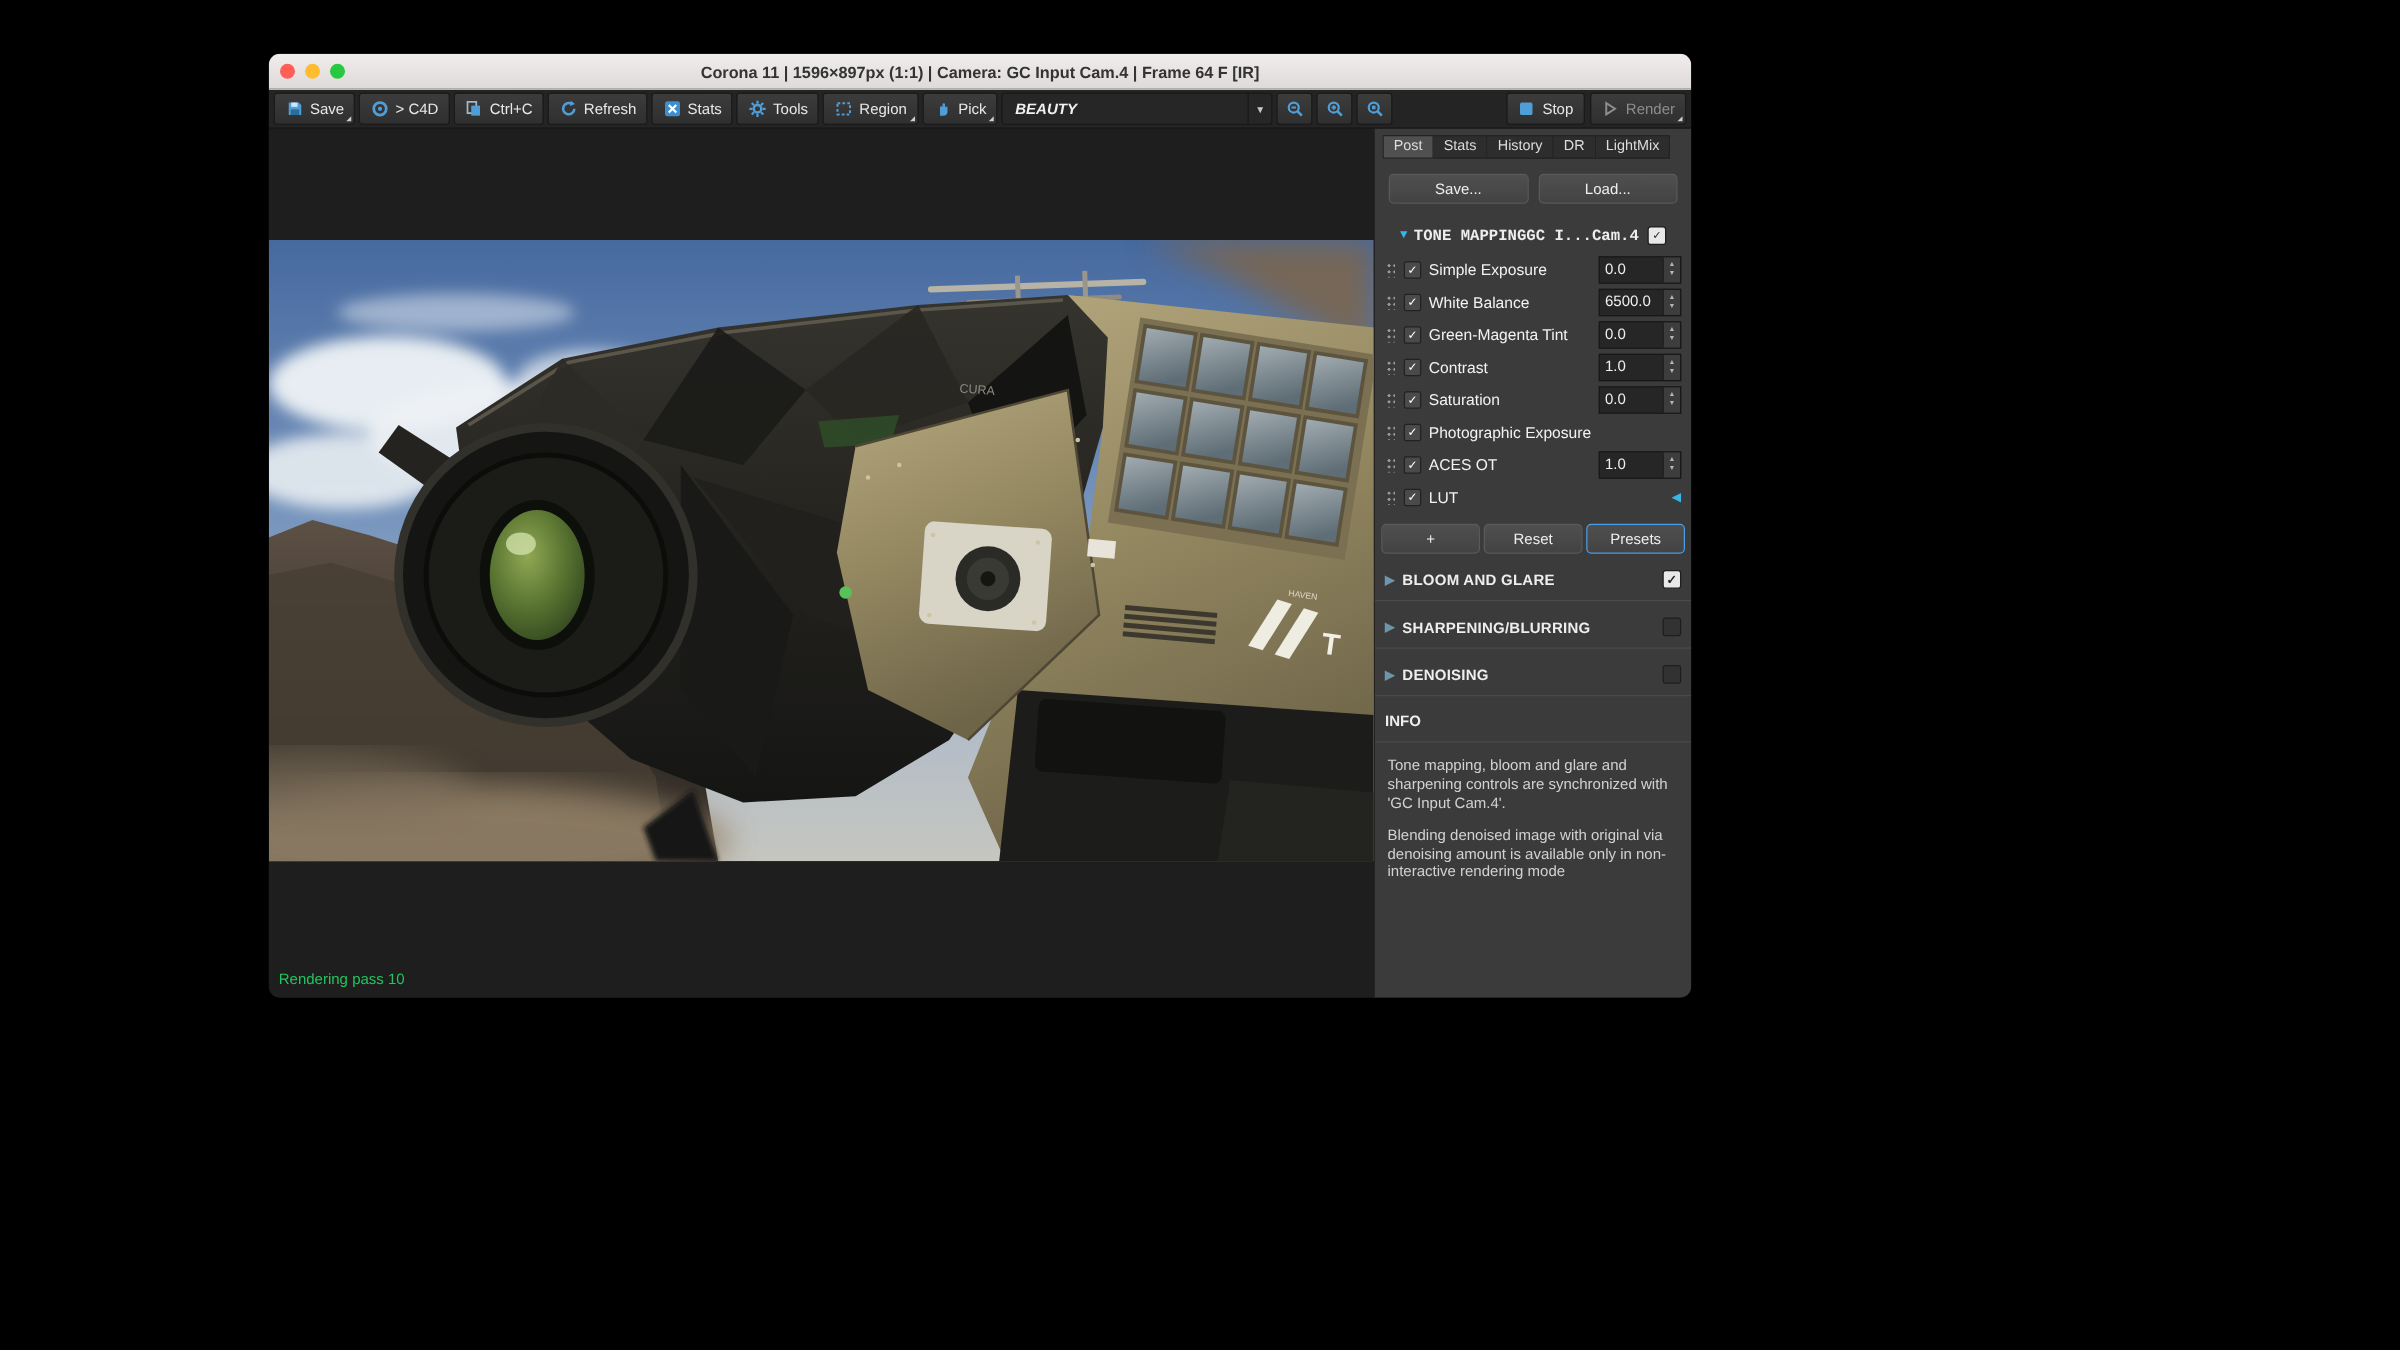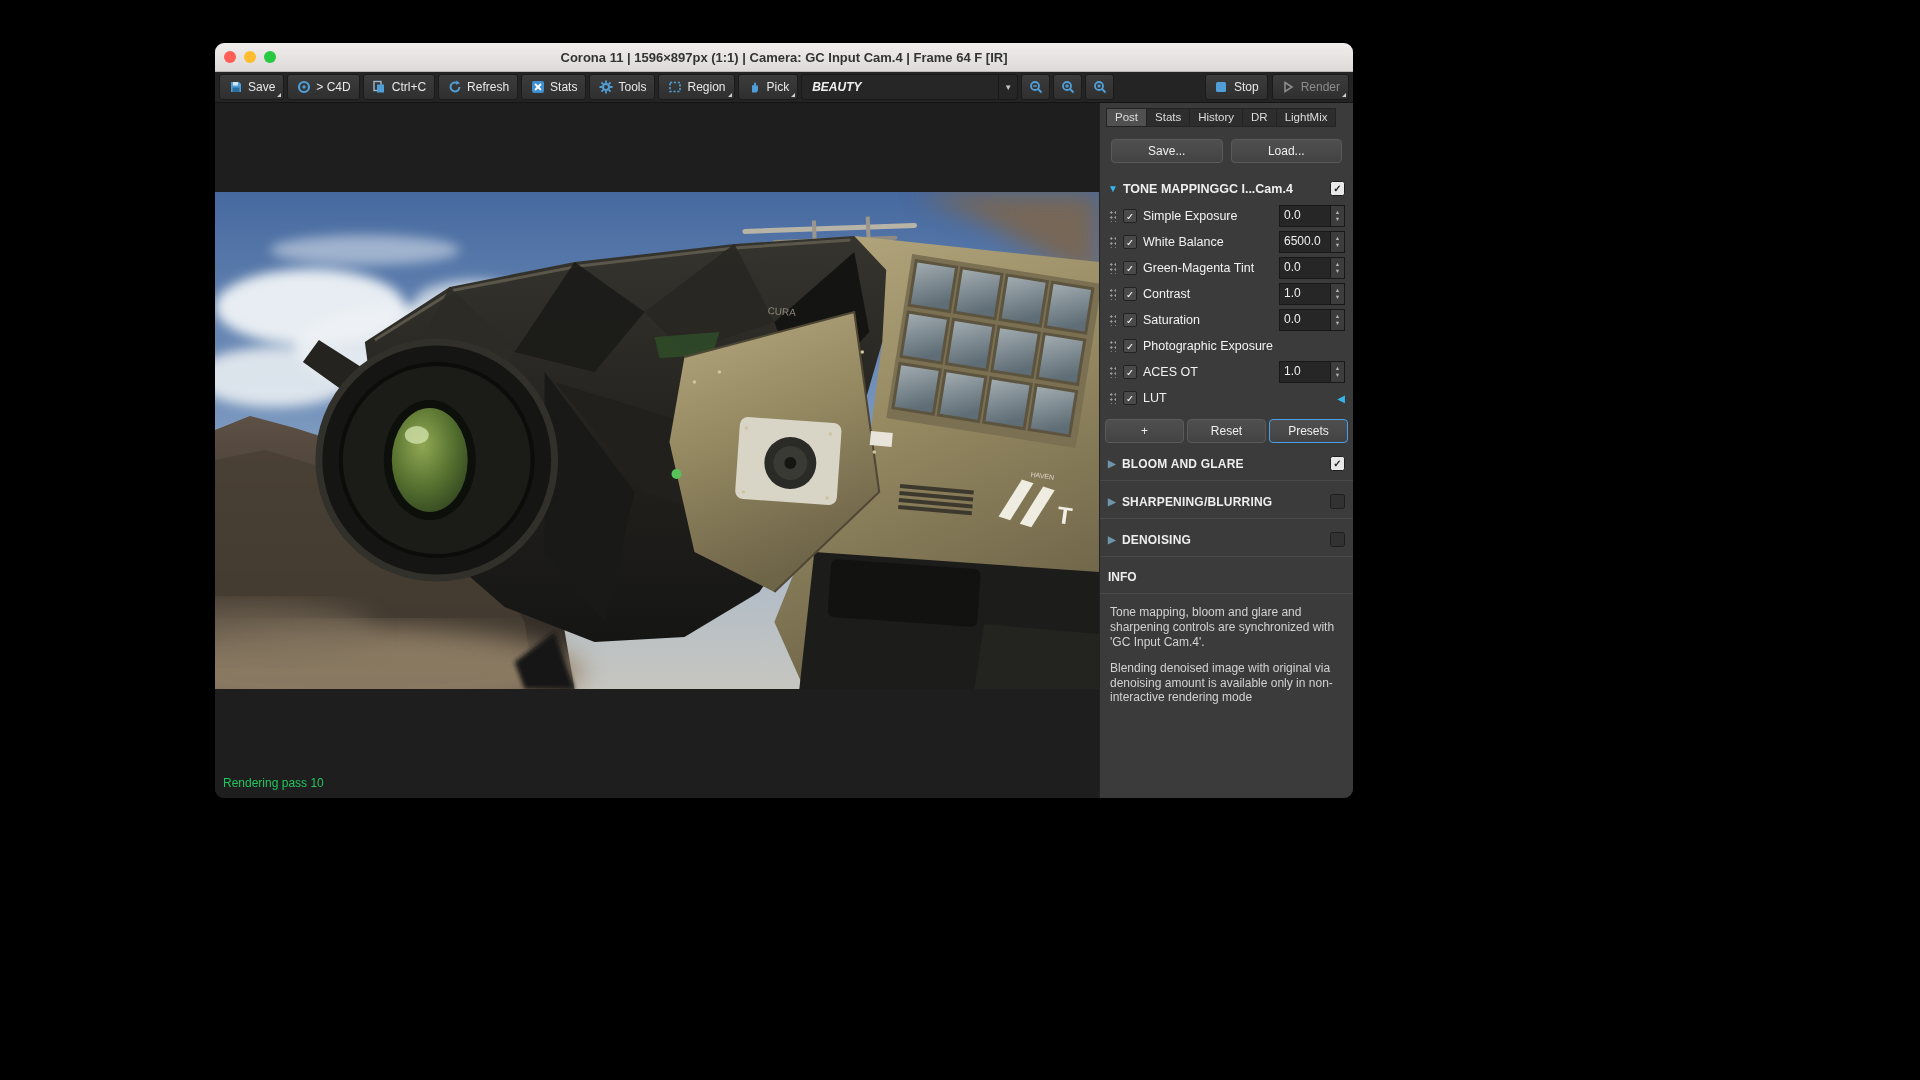--- a/index.html
+++ b/index.html
@@ -29,21 +29,21 @@
   .status{position:absolute;left:8px;bottom:9px;font-size:12px;color:#22c55e;}
   
   .panel{width:253px;background:#3b3b3b;border-left:1px solid #232323;display:flex;flex-direction:column;color:#eee;}
   .tabs{display:flex;margin:5px 6px 0;}
   .tab{padding:2px 8px 3px;font-size:11.5px;background:#2d2d2d;border:1px solid #232323;border-left:none;color:#ddd;}
   .tab:first-child{border-left:1px solid #232323;}
   .tab.active{background:#505050;}
   .btn{background:linear-gradient(#4f4f4f,#434343);border:1px solid #5a5a5a;border-radius:4px;height:22px;display:flex;align-items:center;justify-content:center;color:#eee;font-size:12px;}
   .row2{display:flex;gap:8px;margin:12px 11px 0;}
   .row2 .btn{flex:1;}
-  .tmhead{display:flex;align-items:center;margin:18px 8px 7px;font-weight:bold;font-size:12.5px;}
+  .tmhead{display:flex;align-items:center;margin:18px 20px 7px;font-weight:bold;font-size:12.5px;font-family:Liberation Mono, monospace;}
   .tri-down{color:#35b5ea;font-size:10px;margin-right:5px;}
   .tri-down::after{content:"▼";}
   .tri-right{color:#6f95aa;font-size:10px;margin-right:6px;}
   .tri-right::after{content:"▶";}
   .lutarrow{margin-left:auto;color:#35b5ea;font-size:10px;}
   .lutarrow::after{content:"◀";}
   .cbL{width:13px;height:13px;background:#e8e8e8;border:1px solid #1f1f1f;border-radius:2.5px;color:#222;font-size:10px;font-weight:bold;display:flex;align-items:center;justify-content:center;margin-left:auto;}
   .cbL.checked::after{content:"✓";}
   .cbE{width:13px;height:13px;background:#323232;border:1px solid #1e1e1e;border-radius:2.5px;margin-left:auto;}
   .trow{display:flex;align-items:center;height:26px;padding:0 8px 0 9px;}

